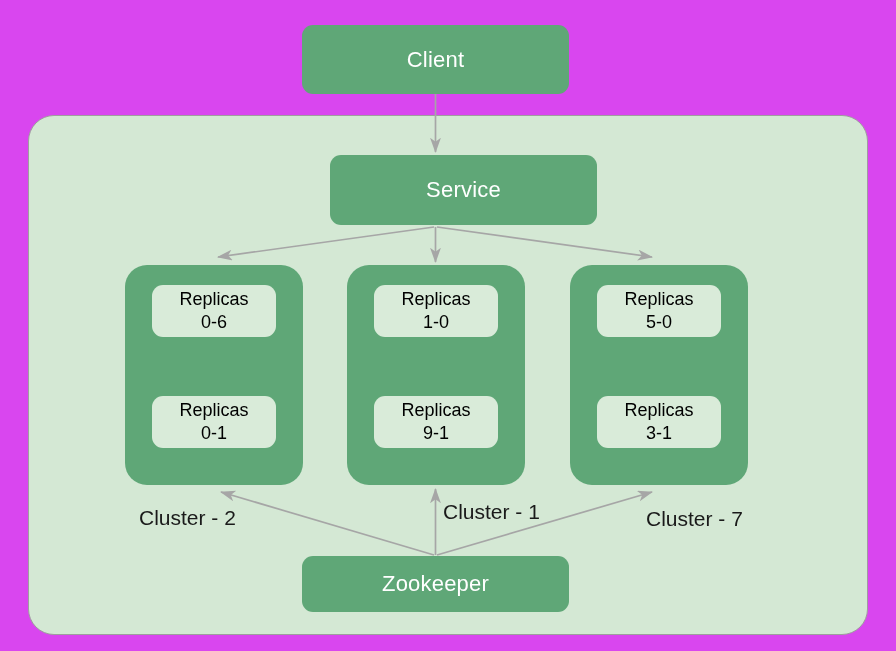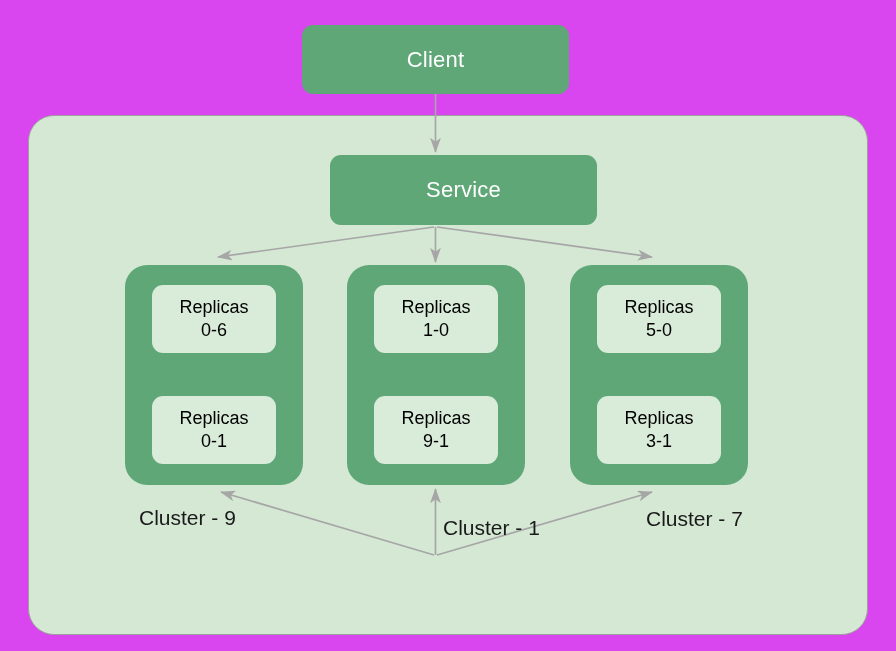--- a/index.html
+++ b/index.html
@@ -69,21 +69,21 @@
     box-sizing: border-box;
   }
   .cluster-0 { left: 125px; }
   .cluster-1 { left: 347px; }
   .cluster-2 { left: 570px; }
 
   .replica {
     position: absolute;
     left: 27px;
     width: 124px;
-    height: 68px;
+    height: 52px;
     background: #d9ebd9;
     border-radius: 11px;
     display: flex;
     flex-direction: column;
     align-items: center;
     justify-content: center;
     color: #000000;
     font-size: 18px;
     line-height: 1.28;
     box-sizing: border-box;
@@ -93,21 +93,21 @@
   .replica .ln { display: block; }
 
   
   .cluster-label {
     position: absolute;
     color: #1a1a1a;
     font-size: 21px;
     white-space: nowrap;
   }
   .label-c0 { left: 139px; top: 506px; }
-  .label-c1 { left: 443px; top: 516px; }
+  .label-c1 { left: 443px; top: 500px; }
   .label-c2 { left: 646px; top: 507px; }
 </style>
 </head>
 <body>
 
 <div id="canvas">
 
   <div class="outer-container"></div>
 
   <svg id="edges" viewBox="0 0 896 651" width="896" height="651" xmlns="http://www.w3.org/2000/svg">
@@ -164,18 +164,21 @@
     <div class="replica replica-top">
       <span class="ln">Replicas</span>
       <span class="ln">5-0</span>
     </div>
     <div class="replica replica-bottom">
       <span class="ln">Replicas</span>
       <span class="ln">3-1</span>
     </div>
   </div>
 
-  <div class="cluster-label label-c0">Cluster - 9</div>
+  <div class="cluster-label label-c0">Cluster - 2</div>
   <div class="cluster-label label-c1">Cluster - 1</div>
   <div class="cluster-label label-c2">Cluster - 7</div>
 
+  <div class="node node-zk">
+    <span>Zookeeper</span>
+  </div>
 
 </div>
 
 </body></html>

